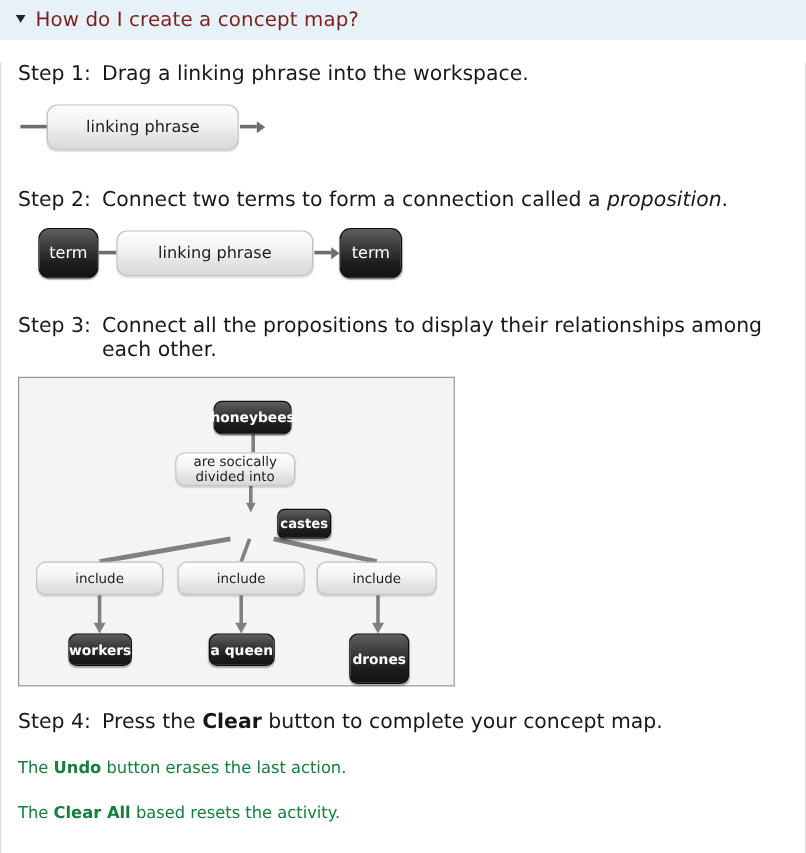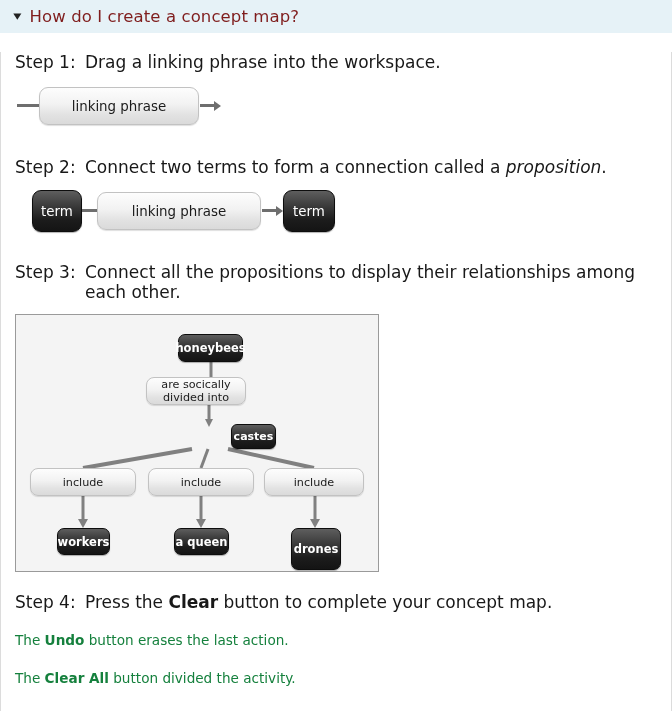--- a/index.html
+++ b/index.html
@@ -227,16 +227,16 @@
   <div class="step-line" style="margin-top:20px;">
     <span class="step-label">Step 4:</span>
     <span class="step-text"><span>Press the </span><b>Clear</b><span> button to complete your concept map.</span></span>
   </div>
 
   <p class="tail-note" style="margin:20px 0 0 0;">
     <span>The </span><b>Undo</b><span> button erases the last action.</span>
   </p>
 
   <p class="tail-note" style="margin:22px 0 0 0;">
-    <span>The </span><b>Clear All</b><span> button divided the activity.</span>
+    <span>The </span><b>Clear All</b><span> based resets the activity.</span>
   </p>
 
 </div>
 
 </body></html>

